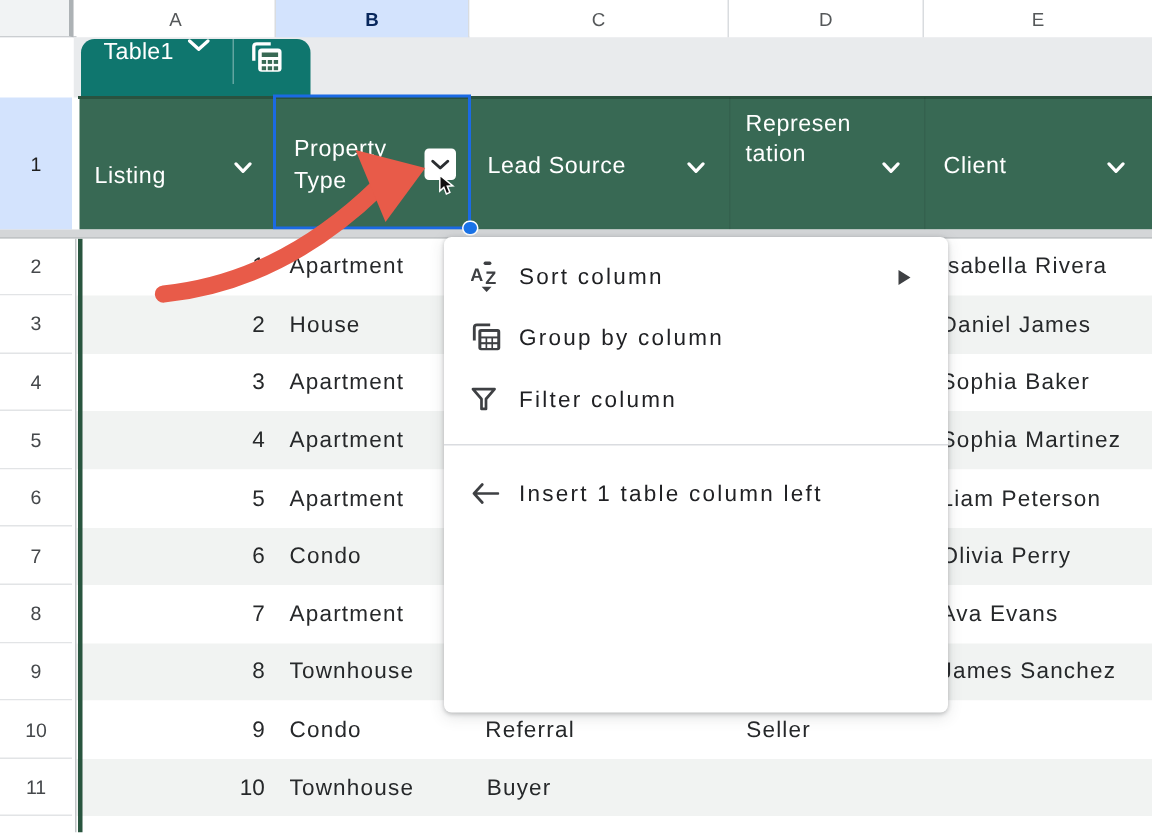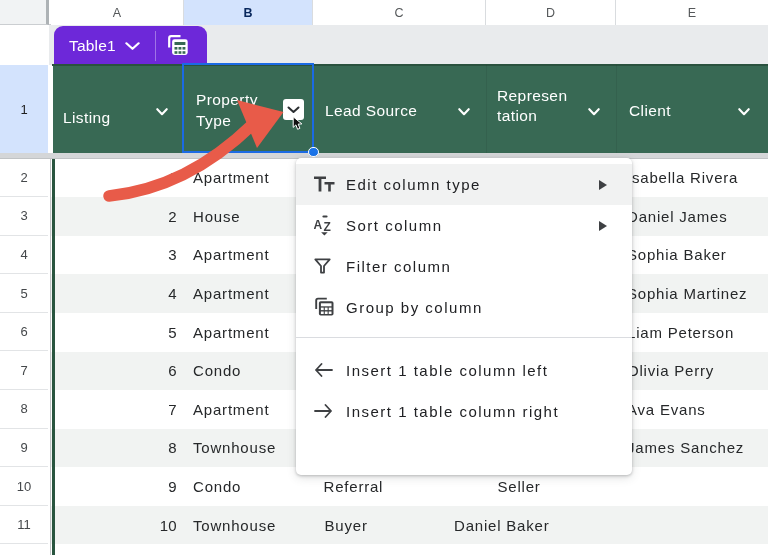--- a/index.html
+++ b/index.html
@@ -115,29 +115,28 @@
     <span class="cb">Condo</span>
     <span class="cc">Referral</span>
     <span class="cd">Seller</span>
   </div>
 <div class="abs" style="left:51px;top:505.90000000000003px;width:717px;height:38.6px;background:#f1f3f2"></div>
 <div class="rownum" style="top:505.90000000000003px;height:38.6px">11</div>
 <div class="drow" style="top:505.90000000000003px;height:38.6px">
     <span class="ca">10</span>
     <span class="cb">Townhouse</span>
     <span class="cd">Buyer</span>
-    <span class="ce">Daniel Baker</span>
   </div>
 <div class="rownum" style="top:65px;height:88px;background:#d3e3fd;color:#1f1f1f;border-bottom:none">1</div>
 <div class="abs" style="left:51px;top:544.5px;width:717px;height:10.5px;background:#fff"></div>
 <div class="abs" style="left:49.5px;top:158.5px;width:1.2px;height:396.5px;background:#c2c5c7"></div>
 <div class="abs" style="left:52px;top:158.5px;width:2.5px;height:396.5px;background:#29553f"></div>
 <div class="abs" id="databand"></div>
 
-<div class="abs" style="left:54px;top:26px;width:153px;height:39px;background:#6d28d9;border-radius:9px 9px 0 0;display:flex;align-items:center">
+<div class="abs" style="left:54px;top:26px;width:153px;height:39px;background:#0f766e;border-radius:9px 9px 0 0;display:flex;">
   <span style="color:#fff;font-size:15.5px;margin-left:15px;letter-spacing:.2px">Table1</span>
   <svg width="15" height="8" viewBox="0 0 15 8" style="margin-left:9px">
     <path d="M1.4 1.3 L7.5 6.8 L13.6 1.3" fill="none" stroke="#fff" stroke-width="2.2" stroke-linecap="round" stroke-linejoin="round"></path>
   </svg>
   <div style="width:1px;height:30px;background:rgba(255,255,255,.35);margin-left:15px"></div>
   <svg width="24" height="25" viewBox="0 0 24 25" style="margin-left:10px">
     <path d="M3.2 14.5 V5.2 Q3.2 3.2 5.2 3.2 H14.5" fill="none" stroke="#fff" stroke-width="2.2"></path>
     <rect x="6.1" y="6.3" width="15.6" height="15.6" rx="2.4" fill="#fff"></rect>
     <rect x="8.5" y="9" width="10.9" height="3" fill="#386954"></rect>
     <rect x="8.5" y="14" width="2.9" height="2.6" fill="#386954"></rect>
@@ -151,21 +150,21 @@
 
 <div class="abs" style="left:53px;top:65px;width:715px;height:88px;background:#386954"></div>
 <div class="abs" style="left:52px;top:63.5px;width:716px;height:2px;background:#2a523f"></div>
 <div class="abs" style="left:313px;top:65px;width:1px;height:88px;background:rgba(0,0,0,.07)"></div>
 <div class="abs" style="left:486px;top:65px;width:1px;height:88px;background:rgba(0,0,0,.07)"></div>
 <div class="abs" style="left:616px;top:65px;width:1px;height:88px;background:rgba(0,0,0,.07)"></div>
 
 <div class="hcell" style="left:63px;top:74px;height:88px">Listing</div>
 <div class="hcell" style="left:196px;top:66.5px;height:88px;line-height:20.5px">Property<br>Type</div>
 <div class="hcell" style="left:325px;top:66.5px;height:88px">Lead Source</div>
-<div class="hcell" style="left:497px;top:62px;height:88px;line-height:20.5px">Represen<br>tation</div>
+<div class="hcell" style="left:497px;top:49px;height:88px;line-height:20.5px">Represen<br>tation</div>
 <div class="hcell" style="left:629px;top:66.5px;height:88px">Client</div>
 
 <svg class="abs" style="left:155.5px;top:108px" width="12" height="8" viewBox="0 0 12 8">
     <path d="M1.3 1.2 L6 6.2 L10.7 1.2" fill="none" stroke="#fff" stroke-width="2.1" stroke-linecap="round" stroke-linejoin="round"></path>
   </svg>
 <svg class="abs" style="left:458px;top:108px" width="12" height="8" viewBox="0 0 12 8">
     <path d="M1.3 1.2 L6 6.2 L10.7 1.2" fill="none" stroke="#fff" stroke-width="2.1" stroke-linecap="round" stroke-linejoin="round"></path>
   </svg>
 <svg class="abs" style="left:588px;top:108px" width="12" height="8" viewBox="0 0 12 8">
     <path d="M1.3 1.2 L6 6.2 L10.7 1.2" fill="none" stroke="#fff" stroke-width="2.1" stroke-linecap="round" stroke-linejoin="round"></path>
@@ -190,76 +189,58 @@
   <path d="M14 101 Q92 93 157 30" fill="none" stroke="#e85b49" stroke-width="11.5" stroke-linecap="round"></path>
   <polygon points="142,5 162,53 188.5,17" fill="#e85b49"></polygon>
 </svg>
 
 <svg class="abs" style="left:292px;top:116px" width="12" height="15" viewBox="0 0 12 15">
   <path d="M1.2 0.8 L1.2 11.4 L3.9 8.9 L5.6 13.3 L7.9 12.3 L6.2 8.1 L9.9 7.9 Z" fill="#111" stroke="#fff" stroke-width="1"></path>
 </svg>
 
 <div class="abs" style="left:296px;top:157.5px;width:336px;height:317px;background:#fff;border-radius:5px;
      box-shadow:0 1px 3px rgba(60,64,67,.3),0 3px 10px rgba(60,64,67,.15);padding-top:6px;box-sizing:border-box">
-  <div class="menuitem" style="background:#f1f2f2">
-    <div class="micon">
-      <svg width="21" height="16" viewBox="0 0 21 16">
-        <path d="M0 0.5 H12 V3.1 H7.4 V15.5 H4.6 V3.1 H0 Z" fill="#3e4043"></path>
-        <path d="M10.5 6 H20.5 V8.5 H16.8 V15.5 H14.2 V8.5 H10.5 Z" fill="#3e4043"></path>
-      </svg>
-    </div>
-    <span>Edit column type</span>
-    <div class="subarr"></div>
-  </div>
   <div class="menuitem">
     <div class="micon">
       <svg width="20" height="22" viewBox="0 0 20 22">
         <text x="-0.5" y="14.5" font-family="Liberation Sans" font-size="12" font-weight="bold" fill="#3e4043">A</text>
         <text x="9.5" y="16.5" font-family="Liberation Sans" font-size="12" font-weight="bold" fill="#3e4043">Z</text>
         <rect x="8.4" y="1.4" width="5.2" height="2.2" rx="1.1" fill="#3e4043"></rect>
         <path d="M7.1 18.2 L13.7 18.2 L10.4 21.6 Z" fill="#3e4043"></path>
       </svg>
     </div>
     <span>Sort column</span>
     <div class="subarr"></div>
-  </div>
-  <div class="menuitem">
-    <div class="micon">
-      <svg width="17" height="16" viewBox="0 0 17 16">
-        <path d="M1.3 1.4 H15.7 L10 8 V14.6 H7 V8 Z" fill="none" stroke="#3e4043" stroke-width="1.8" stroke-linejoin="round"></path>
-      </svg>
-    </div>
-    <span>Filter column</span>
   </div>
   <div class="menuitem">
     <div class="micon">
       <svg width="22" height="22" viewBox="0 0 22 22">
         <path d="M2.2 13 V4.4 Q2.2 2.6 4 2.6 H12.8" fill="none" stroke="#3e4043" stroke-width="1.9"></path>
         <rect x="4.9" y="5.3" width="14.6" height="14.2" rx="1.8" fill="#3e4043"></rect>
         <rect x="6.9" y="7.3" width="10.6" height="3" fill="#fff"></rect>
         <rect x="6.9" y="11.6" width="2.8" height="2.5" fill="#fff"></rect>
         <rect x="10.8" y="11.6" width="2.8" height="2.5" fill="#fff"></rect>
         <rect x="14.7" y="11.6" width="2.8" height="2.5" fill="#fff"></rect>
         <rect x="6.9" y="15.5" width="2.8" height="2.5" fill="#fff"></rect>
         <rect x="10.8" y="15.5" width="2.8" height="2.5" fill="#fff"></rect>
         <rect x="14.7" y="15.5" width="2.8" height="2.5" fill="#fff"></rect>
       </svg>
     </div>
     <span>Group by column</span>
   </div>
+  <div class="menuitem">
+    <div class="micon">
+      <svg width="17" height="16" viewBox="0 0 17 16">
+        <path d="M1.3 1.4 H15.7 L10 8 V14.6 H7 V8 Z" fill="none" stroke="#3e4043" stroke-width="1.8" stroke-linejoin="round"></path>
+      </svg>
+    </div>
+    <span>Filter column</span>
+  </div>
   <div style="height:1px;background:#dadce0;margin:9px 0 12px 0"></div>
   <div class="menuitem">
     <div class="micon">
       <svg width="19" height="14" viewBox="0 0 19 14">
           <path d="M7.5 1 L2 7 L7.5 13 M2 7 H18" fill="none" stroke="#3e4043" stroke-width="1.8" stroke-linecap="round" stroke-linejoin="round"></path>
         </svg>
     </div>
     <span>Insert 1 table column left</span>
   </div>
-  <div class="menuitem">
-    <div class="micon">
-      <svg width="19" height="14" viewBox="0 0 19 14">
-          <path d="M11.5 1 L17 7 L11.5 13 M17 7 H1" fill="none" stroke="#3e4043" stroke-width="1.8" stroke-linecap="round" stroke-linejoin="round"></path>
-        </svg>
-    </div>
-    <span>Insert 1 table column right</span>
-  </div>
 </div>
 
 </body></html>

